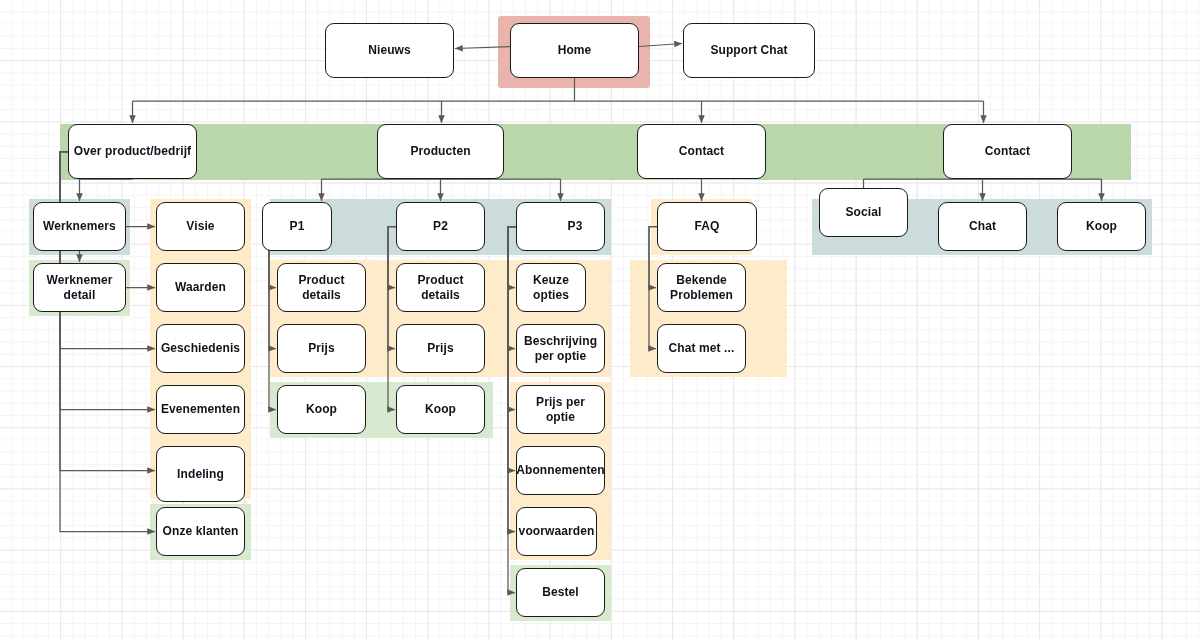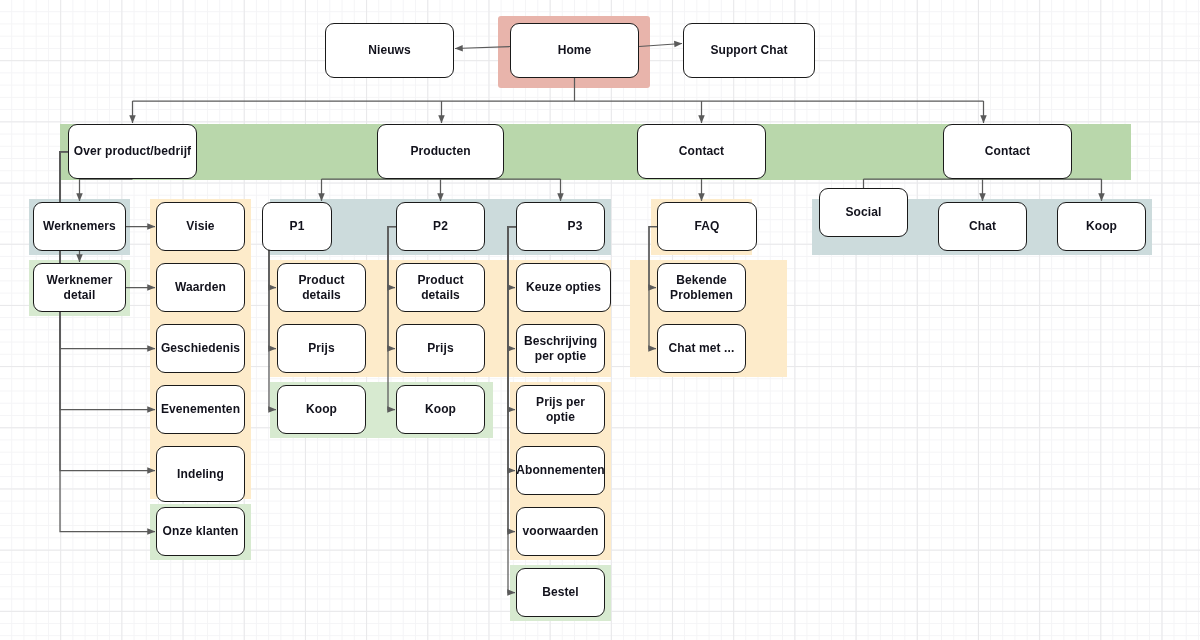--- a/index.html
+++ b/index.html
@@ -160,26 +160,26 @@
       <div class="node" style="left: 156px; top: 507px; width: 89px; height: 49px;">Onze klanten</div>
       <div class="node" style="left: 262px; top: 202px; width: 70px; height: 49px;">P1</div>
       <div class="node" style="left: 277px; top: 263px; width: 89px; height: 49px;">Product details</div>
       <div class="node" style="left: 277px; top: 324px; width: 89px; height: 49px;">Prijs</div>
       <div class="node" style="left: 277px; top: 385px; width: 89px; height: 49px;">Koop</div>
       <div class="node" style="left: 396px; top: 202px; width: 89px; height: 49px;">P2</div>
       <div class="node" style="left: 396px; top: 263px; width: 89px; height: 49px;">Product details</div>
       <div class="node" style="left: 396px; top: 324px; width: 89px; height: 49px;">Prijs</div>
       <div class="node" style="left: 396px; top: 385px; width: 89px; height: 49px;">Koop</div>
       <div class="node" style="left: 516px; top: 202px; width: 89px; height: 49px; padding-left: 33px;">P3</div>
-      <div class="node" style="left: 516px; top: 263px; width: 95px; height: 49px;">Keuze opties</div>
+      <div class="node" style="left: 516px; top: 263px; width: 70px; height: 49px;">Keuze opties</div>
       <div class="node" style="left: 516px; top: 324px; width: 89px; height: 49px;">Beschrijving
 per optie</div>
       <div class="node" style="left: 516px; top: 385px; width: 89px; height: 49px;">Prijs per optie</div>
       <div class="node" style="left: 516px; top: 446px; width: 89px; height: 49px;">Abonnementen</div>
-      <div class="node" style="left: 516px; top: 507px; width: 89px; height: 49px;">voorwaarden</div>
+      <div class="node" style="left: 516px; top: 507px; width: 81px; height: 49px;">voorwaarden</div>
       <div class="node" style="left: 516px; top: 568px; width: 89px; height: 49px;">Bestel</div>
       <div class="node" style="left: 657px; top: 202px; width: 100px; height: 49px;">FAQ</div>
       <div class="node" style="left: 657px; top: 263px; width: 89px; height: 49px;">Bekende
 Problemen</div>
       <div class="node" style="left: 657px; top: 324px; width: 89px; height: 49px;">Chat met ...</div>
       <div class="node" style="left: 819px; top: 188px; width: 89px; height: 49px;">Social</div>
       <div class="node" style="left: 938px; top: 202px; width: 89px; height: 49px;">Chat</div>
       <div class="node" style="left: 1057px; top: 202px; width: 89px; height: 49px;">Koop</div>
     </div>
 

